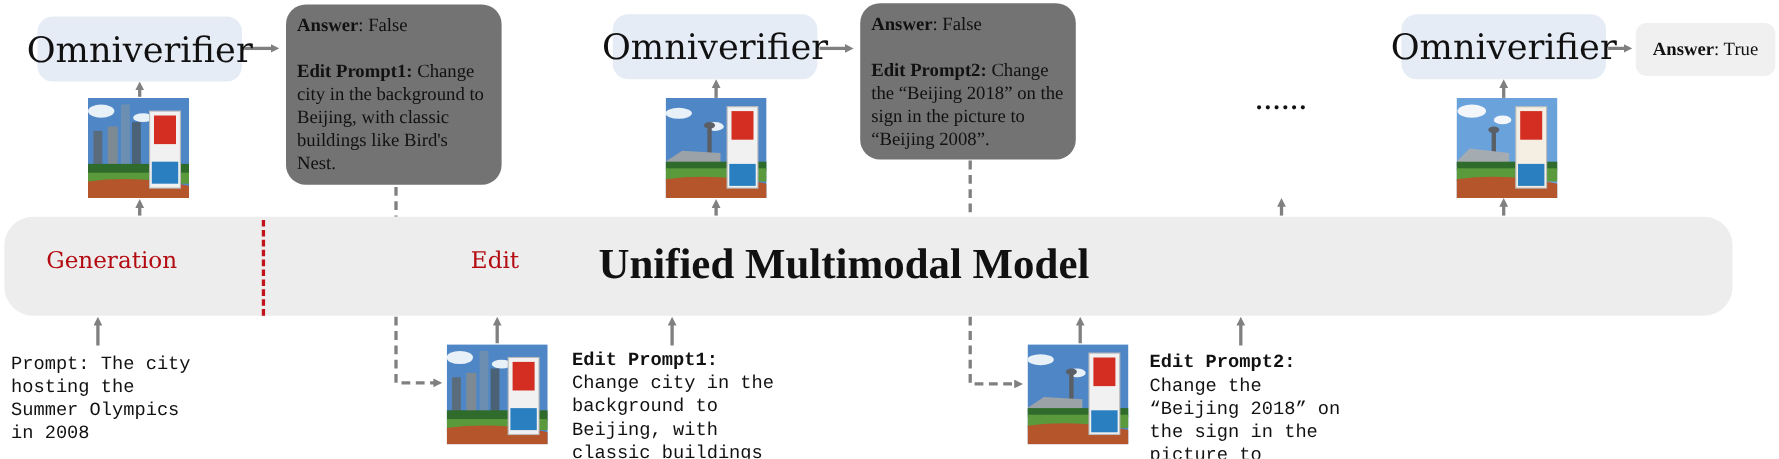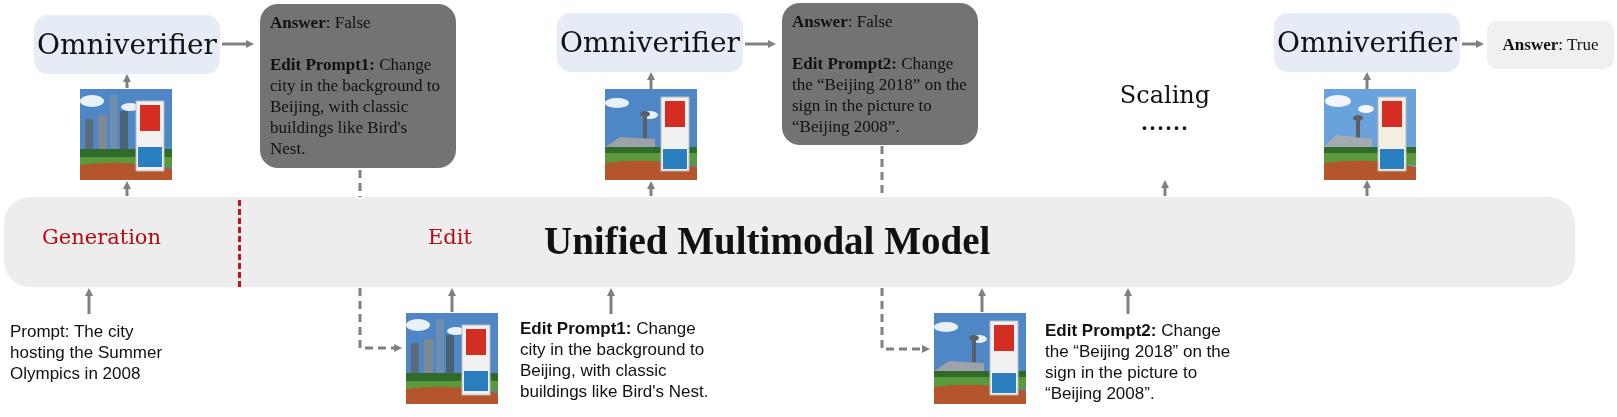--- a/index.html
+++ b/index.html
@@ -1,37 +1,37 @@
 <!DOCTYPE html>
 <html><head>
 <meta charset="utf-8">
 <style>
   html, body { margin:0; padding:0; background:#ffffff; }
   body { width:1617px; height:417px; position:relative; overflow:hidden;
          font-family:"DejaVu Serif", "Liberation Serif", serif; color:#111; }
   .omni { position:absolute; background:#e6ecf5; border-radius:14px;
           display:flex; align-items:center; justify-content:center;
-          font-family:"DejaVu Serif", serif; font-size:28px; color:#111; }
+          font-family:"DejaVu Serif", serif; font-size:32px; color:#111; }
   .answer-box { position:absolute; background:#737373; border-radius:18px;
                 font-family:"Liberation Serif", serif; font-size:17px; line-height:21px;
                 padding:8px 10px; box-sizing:border-box; color:#111; }
   .answer-box b { font-weight:bold; }
   .answer-small { position:absolute; background:#f0f0f0; border-radius:10px;
                   display:flex; align-items:center; justify-content:center;
                   font-family:"Liberation Serif", serif; font-size:17px; }
   .bar { position:absolute; left:4px; top:197px; width:1571px; height:90px;
          background:#ededed; border-radius:26px; }
   .bar-label-red { position:absolute; color:#b30c12; font-family:"DejaVu Serif", serif;
                    font-size:21px; }
   .bar-title { position:absolute; font-family:Liberation Serif, serif; font-weight:bold;
                font-size:39px; color:#111; white-space:nowrap; }
   .divider { position:absolute; left:238px; top:200px; height:87px; width:0;
              border-left:3px dashed #c0141a; }
   .img { position:absolute; overflow:hidden; }
-  .bottom-text { position:absolute; font-family:Liberation Sans, sans-serif; font-size:17px;
+  .bottom-text { position:absolute; font-family:Liberation Mono, monospace; font-size:17px;
                  line-height:21px; color:#111; }
   .seq { position:absolute; text-align:center; font-family:"DejaVu Serif", serif;
          font-size:24px; line-height:31px; color:#111; }
   svg.overlay { position:absolute; left:0; top:0; }
 </style>
 </head>
 <body>
 
 <svg class="overlay" width="1617" height="417">
   <defs>
@@ -97,21 +97,20 @@
 
 <div class="omni" style="left:1274px;top:13px;width:186px;height:59px;">
   <span>Omniverifier</span>
 </div>
 <div class="answer-small" style="left:1487px;top:21px;width:127px;height:48px;">
   <b>Answer</b>
     <span>: True</span>
 </div>
 
 <div class="seq" style="left:1090px;top:80px;width:150px;">
-  <div>Scaling</div>
   <div style="font-size:20px;line-height:24px;font-weight:bold;letter-spacing:1px;">......</div>
 </div>
 
 <div class="img" style="left:80px;top:89px;width:92px;height:91px;">
   <svg width="92" height="91" viewBox="0 0 92 91">
     <rect width="92" height="91" fill="#4f86c6"></rect>
     <ellipse cx="12" cy="12" rx="12" ry="6" fill="#e8f0f8"></ellipse>
     <ellipse cx="50" cy="18" rx="9" ry="4" fill="#e8f0f8"></ellipse>
     <rect x="5" y="30" width="8" height="35" fill="#5a6b7c"></rect>
     <rect x="18" y="26" width="9" height="40" fill="#7e8a93"></rect>

